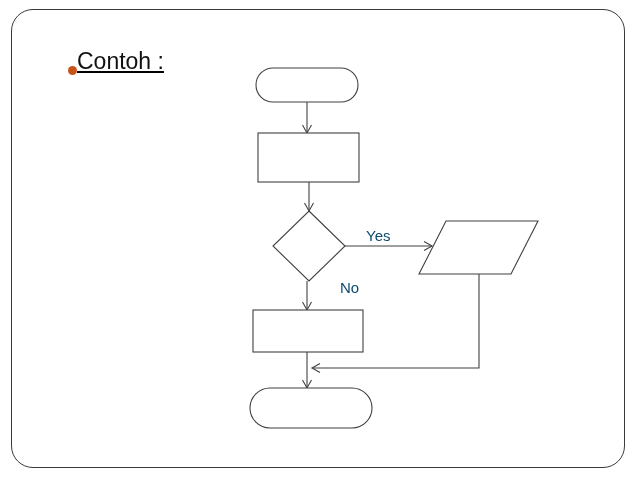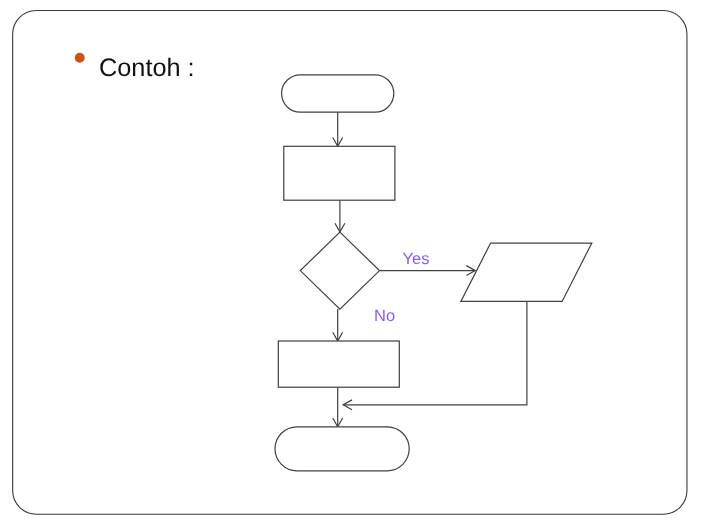--- a/index.html
+++ b/index.html
@@ -27,22 +27,22 @@
     border: 1px solid #3a3a3a;
     border-radius: 22px;
     box-sizing: border-box;
     background: #ffffff;
   }
   #bullet-line {
     position: absolute;
     left: 68px;
     top: 48px;
     display: flex;
-    align-items: flex-start;
-    gap: 13px;
+    align-items: flex-end;
+    text-decoration: underline;
   }
   #bullet-dot {
     width: 9px;
     height: 9px;
     border-radius: 50%;
     background: #c8541a;
     flex: none;
   }
   #bullet-text {
     font-family: "Liberation Sans", sans-serif;
@@ -73,21 +73,21 @@
     stroke: #404040;
     stroke-width: 1.1;
     stroke-linecap: butt;
     stroke-linejoin: miter;
   }
   .branch-label {
     position: absolute;
     font-family: "Liberation Sans", sans-serif;
     font-size: 15px;
     line-height: 17px;
-    color: #8b5cf6;
+    color: #0c4a6e;
     white-space: nowrap;
   }
   #label-yes { left: 366px; top: 227px; }
   #label-no  { left: 340px; top: 279px; text-align: right; }
 </style>
 </head>
 <body>
 
 <div id="slide">
 

